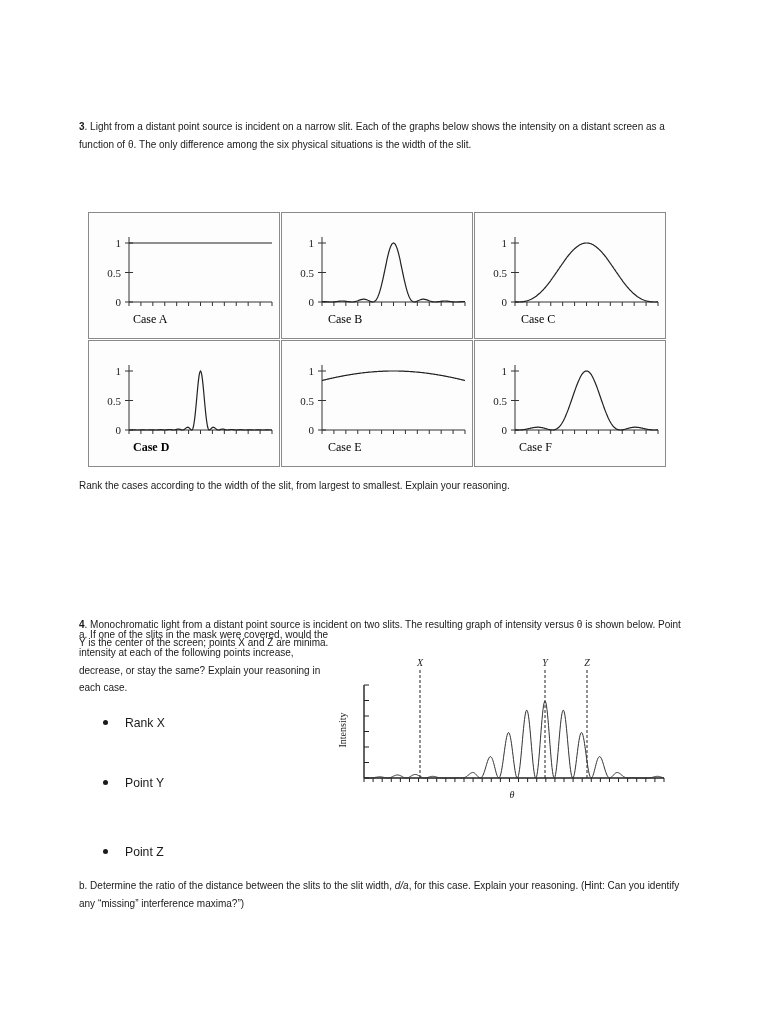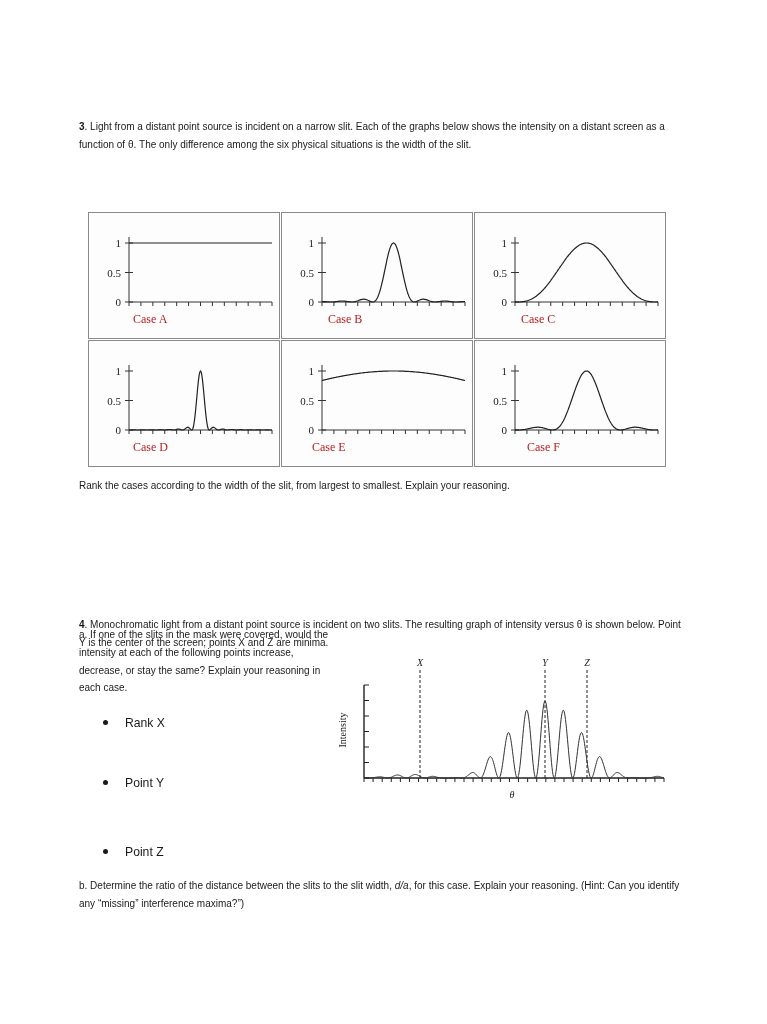--- a/index.html
+++ b/index.html
@@ -11,21 +11,21 @@
   #q3-rank { top: 477px; }
   #q4-intro { top: 600px; margin-top: 16px; }
   #q4a { top: 626px; width: 258px; line-height: 17.8px; }
   #q4b { top: 877px; }
   .bullet { position: absolute; left: 103px; font-size: 12.2px; }
   .bullet .dot { display: inline-block; width: 5px; height: 5px; background: #1a1a1a; border-radius: 50%;
                  vertical-align: middle; margin-right: 17px; position: relative; top: -1px; }
   #grid { position: absolute; left: 88px; top: 212px; width: 578px; height: 256px; }
   .cell { position: absolute; width: 192px; height: 127px; box-sizing: border-box; border: 1px solid #8a8a8a; background: #fdfdfd; }
   .cell svg { position: absolute; left: 0; top: 0; }
-  .case-label { position: absolute; font-family: "Liberation Serif", "DejaVu Serif", serif; font-size: 12px; color: #b91c1c; }
+  .case-label { position: absolute; font-family: "Liberation Serif", "DejaVu Serif", serif; font-size: 12px; color: #000000; }
   .tick-label { font-family: "Liberation Serif", "DejaVu Serif", serif; font-size: 11px; fill: #222; }
   #fig4 { position: absolute; left: 332px; top: 630px; width: 342px; height: 175px; }
   .fig-label { font-family: "Liberation Serif", "DejaVu Serif", serif; font-style: italic; font-size: 10px; fill: #222; }
 </style>
 </head>
 <body>
 
 <div class="para" id="q3-intro">
   <b>3</b><span>. Light from a distant point source is incident on a narrow slit. Each of the graphs below shows the intensity on a distant screen as a function of θ. The only difference among the six physical situations is the width of the slit.</span><br>
 </div>
@@ -130,21 +130,21 @@
         <line x1="99.58333333333334" y1="89" x2="99.58333333333334" y2="93" stroke="#333" stroke-width="1"></line>
         <line x1="111.5" y1="89" x2="111.5" y2="93" stroke="#333" stroke-width="1"></line>
         <line x1="123.41666666666667" y1="89" x2="123.41666666666667" y2="93" stroke="#333" stroke-width="1"></line>
         <line x1="135.33333333333331" y1="89" x2="135.33333333333331" y2="93" stroke="#333" stroke-width="1"></line>
         <line x1="147.25" y1="89" x2="147.25" y2="93" stroke="#333" stroke-width="1"></line>
         <line x1="159.16666666666669" y1="89" x2="159.16666666666669" y2="93" stroke="#333" stroke-width="1"></line>
         <line x1="171.08333333333334" y1="89" x2="171.08333333333334" y2="93" stroke="#333" stroke-width="1"></line>
         <line x1="183" y1="89" x2="183" y2="93" stroke="#333" stroke-width="1"></line>
         <path d="M40.0 89.0 L40.6 89.0 L41.2 89.0 L41.8 89.0 L42.4 89.0 L43.0 88.9 L43.6 88.9 L44.2 88.9 L44.8 88.9 L45.4 88.9 L46.0 88.9 L46.6 88.9 L47.1 89.0 L47.7 89.0 L48.3 89.0 L48.9 89.0 L49.5 89.0 L50.1 89.0 L50.7 89.0 L51.3 88.9 L51.9 88.9 L52.5 88.9 L53.1 88.9 L53.7 88.9 L54.3 88.9 L54.9 88.9 L55.5 88.9 L56.1 88.9 L56.7 89.0 L57.3 89.0 L57.9 89.0 L58.5 89.0 L59.1 89.0 L59.7 88.9 L60.3 88.9 L60.9 88.9 L61.5 88.8 L62.0 88.8 L62.6 88.8 L63.2 88.8 L63.8 88.8 L64.4 88.9 L65.0 88.9 L65.6 89.0 L66.2 89.0 L66.8 89.0 L67.4 89.0 L68.0 89.0 L68.6 88.9 L69.2 88.9 L69.8 88.8 L70.4 88.8 L71.0 88.7 L71.6 88.7 L72.2 88.7 L72.8 88.8 L73.4 88.8 L74.0 88.9 L74.6 88.9 L75.2 89.0 L75.8 89.0 L76.3 89.0 L76.9 88.9 L77.5 88.9 L78.1 88.8 L78.7 88.7 L79.3 88.6 L79.9 88.5 L80.5 88.5 L81.1 88.5 L81.7 88.6 L82.3 88.7 L82.9 88.8 L83.5 88.9 L84.1 89.0 L84.7 89.0 L85.3 89.0 L85.9 88.9 L86.5 88.8 L87.1 88.6 L87.7 88.4 L88.3 88.2 L88.9 88.1 L89.5 88.0 L90.1 88.1 L90.6 88.2 L91.2 88.3 L91.8 88.6 L92.4 88.8 L93.0 88.9 L93.6 89.0 L94.2 88.9 L94.8 88.7 L95.4 88.4 L96.0 87.9 L96.6 87.4 L97.2 86.9 L97.8 86.5 L98.4 86.3 L99.0 86.2 L99.6 86.5 L100.2 86.9 L100.8 87.5 L101.4 88.2 L102.0 88.8 L102.6 89.0 L103.2 88.7 L103.8 87.7 L104.4 85.8 L104.9 83.0 L105.5 79.0 L106.1 74.1 L106.7 68.3 L107.3 62.0 L107.9 55.3 L108.5 48.7 L109.1 42.6 L109.7 37.4 L110.3 33.4 L110.9 30.9 L111.5 30.0 L112.1 30.9 L112.7 33.4 L113.3 37.4 L113.9 42.6 L114.5 48.7 L115.1 55.3 L115.7 62.0 L116.3 68.3 L116.9 74.1 L117.5 79.0 L118.1 83.0 L118.6 85.8 L119.2 87.7 L119.8 88.7 L120.4 89.0 L121.0 88.8 L121.6 88.2 L122.2 87.5 L122.8 86.9 L123.4 86.5 L124.0 86.2 L124.6 86.3 L125.2 86.5 L125.8 86.9 L126.4 87.4 L127.0 87.9 L127.6 88.4 L128.2 88.7 L128.8 88.9 L129.4 89.0 L130.0 88.9 L130.6 88.8 L131.2 88.6 L131.8 88.3 L132.4 88.2 L132.9 88.1 L133.5 88.0 L134.1 88.1 L134.7 88.2 L135.3 88.4 L135.9 88.6 L136.5 88.8 L137.1 88.9 L137.7 89.0 L138.3 89.0 L138.9 89.0 L139.5 88.9 L140.1 88.8 L140.7 88.7 L141.3 88.6 L141.9 88.5 L142.5 88.5 L143.1 88.5 L143.7 88.6 L144.3 88.7 L144.9 88.8 L145.5 88.9 L146.1 88.9 L146.7 89.0 L147.3 89.0 L147.8 89.0 L148.4 88.9 L149.0 88.9 L149.6 88.8 L150.2 88.8 L150.8 88.7 L151.4 88.7 L152.0 88.7 L152.6 88.8 L153.2 88.8 L153.8 88.9 L154.4 88.9 L155.0 89.0 L155.6 89.0 L156.2 89.0 L156.8 89.0 L157.4 89.0 L158.0 88.9 L158.6 88.9 L159.2 88.8 L159.8 88.8 L160.4 88.8 L161.0 88.8 L161.6 88.8 L162.1 88.9 L162.7 88.9 L163.3 88.9 L163.9 89.0 L164.5 89.0 L165.1 89.0 L165.7 89.0 L166.3 89.0 L166.9 88.9 L167.5 88.9 L168.1 88.9 L168.7 88.9 L169.3 88.9 L169.9 88.9 L170.5 88.9 L171.1 88.9 L171.7 88.9 L172.3 89.0 L172.9 89.0 L173.5 89.0 L174.1 89.0 L174.7 89.0 L175.3 89.0 L175.9 89.0 L176.4 88.9 L177.0 88.9 L177.6 88.9 L178.2 88.9 L178.8 88.9 L179.4 88.9 L180.0 88.9 L180.6 89.0 L181.2 89.0 L181.8 89.0 L182.4 89.0 L183.0 89.0 " fill="none" stroke="#222" stroke-width="1.2"></path>
       </svg>
-      <div class="case-label" style="left: 44px; top: 99px;">Case D</div>
+      <div class="case-label" style="left: 44px; top: 99px; font-weight: bold;">Case D</div>
     </div>
     <div class="cell" style="left: 193px; top: 128px;">
       <svg width="192" height="127">
         <line x1="40" y1="24" x2="40" y2="89" stroke="#333" stroke-width="1"></line>
         <line x1="40" y1="89" x2="183" y2="89" stroke="#333" stroke-width="1"></line>
         <line x1="36" y1="89" x2="44" y2="89" stroke="#333" stroke-width="1"></line>
         <text x="32" y="93" text-anchor="end" class="tick-label">0</text>
         <line x1="36" y1="59.5" x2="44" y2="59.5" stroke="#333" stroke-width="1"></line>
         <text x="32" y="63.5" text-anchor="end" class="tick-label">0.5</text>
         <line x1="36" y1="30" x2="44" y2="30" stroke="#333" stroke-width="1"></line>
@@ -157,21 +157,21 @@
         <line x1="99.58333333333334" y1="89" x2="99.58333333333334" y2="93" stroke="#333" stroke-width="1"></line>
         <line x1="111.5" y1="89" x2="111.5" y2="93" stroke="#333" stroke-width="1"></line>
         <line x1="123.41666666666667" y1="89" x2="123.41666666666667" y2="93" stroke="#333" stroke-width="1"></line>
         <line x1="135.33333333333331" y1="89" x2="135.33333333333331" y2="93" stroke="#333" stroke-width="1"></line>
         <line x1="147.25" y1="89" x2="147.25" y2="93" stroke="#333" stroke-width="1"></line>
         <line x1="159.16666666666669" y1="89" x2="159.16666666666669" y2="93" stroke="#333" stroke-width="1"></line>
         <line x1="171.08333333333334" y1="89" x2="171.08333333333334" y2="93" stroke="#333" stroke-width="1"></line>
         <line x1="183" y1="89" x2="183" y2="93" stroke="#333" stroke-width="1"></line>
         <path d="M40.0 39.5 L40.6 39.4 L41.2 39.2 L41.8 39.1 L42.4 38.9 L43.0 38.8 L43.6 38.6 L44.2 38.5 L44.8 38.4 L45.4 38.2 L46.0 38.1 L46.6 37.9 L47.1 37.8 L47.7 37.7 L48.3 37.5 L48.9 37.4 L49.5 37.3 L50.1 37.1 L50.7 37.0 L51.3 36.9 L51.9 36.7 L52.5 36.6 L53.1 36.5 L53.7 36.4 L54.3 36.2 L54.9 36.1 L55.5 36.0 L56.1 35.9 L56.7 35.8 L57.3 35.6 L57.9 35.5 L58.5 35.4 L59.1 35.3 L59.7 35.2 L60.3 35.1 L60.9 34.9 L61.5 34.8 L62.0 34.7 L62.6 34.6 L63.2 34.5 L63.8 34.4 L64.4 34.3 L65.0 34.2 L65.6 34.1 L66.2 34.0 L66.8 33.9 L67.4 33.8 L68.0 33.7 L68.6 33.6 L69.2 33.5 L69.8 33.4 L70.4 33.3 L71.0 33.2 L71.6 33.1 L72.2 33.0 L72.8 32.9 L73.4 32.8 L74.0 32.8 L74.6 32.7 L75.2 32.6 L75.8 32.5 L76.3 32.4 L76.9 32.3 L77.5 32.3 L78.1 32.2 L78.7 32.1 L79.3 32.0 L79.9 32.0 L80.5 31.9 L81.1 31.8 L81.7 31.7 L82.3 31.7 L82.9 31.6 L83.5 31.5 L84.1 31.5 L84.7 31.4 L85.3 31.4 L85.9 31.3 L86.5 31.2 L87.1 31.2 L87.7 31.1 L88.3 31.1 L88.9 31.0 L89.5 31.0 L90.1 30.9 L90.6 30.9 L91.2 30.8 L91.8 30.8 L92.4 30.7 L93.0 30.7 L93.6 30.6 L94.2 30.6 L94.8 30.6 L95.4 30.5 L96.0 30.5 L96.6 30.4 L97.2 30.4 L97.8 30.4 L98.4 30.3 L99.0 30.3 L99.6 30.3 L100.2 30.3 L100.8 30.2 L101.4 30.2 L102.0 30.2 L102.6 30.2 L103.2 30.1 L103.8 30.1 L104.4 30.1 L104.9 30.1 L105.5 30.1 L106.1 30.1 L106.7 30.0 L107.3 30.0 L107.9 30.0 L108.5 30.0 L109.1 30.0 L109.7 30.0 L110.3 30.0 L110.9 30.0 L111.5 30.0 L112.1 30.0 L112.7 30.0 L113.3 30.0 L113.9 30.0 L114.5 30.0 L115.1 30.0 L115.7 30.0 L116.3 30.0 L116.9 30.1 L117.5 30.1 L118.1 30.1 L118.6 30.1 L119.2 30.1 L119.8 30.1 L120.4 30.2 L121.0 30.2 L121.6 30.2 L122.2 30.2 L122.8 30.3 L123.4 30.3 L124.0 30.3 L124.6 30.3 L125.2 30.4 L125.8 30.4 L126.4 30.4 L127.0 30.5 L127.6 30.5 L128.2 30.6 L128.8 30.6 L129.4 30.6 L130.0 30.7 L130.6 30.7 L131.2 30.8 L131.8 30.8 L132.4 30.9 L132.9 30.9 L133.5 31.0 L134.1 31.0 L134.7 31.1 L135.3 31.1 L135.9 31.2 L136.5 31.2 L137.1 31.3 L137.7 31.4 L138.3 31.4 L138.9 31.5 L139.5 31.5 L140.1 31.6 L140.7 31.7 L141.3 31.7 L141.9 31.8 L142.5 31.9 L143.1 32.0 L143.7 32.0 L144.3 32.1 L144.9 32.2 L145.5 32.3 L146.1 32.3 L146.7 32.4 L147.3 32.5 L147.8 32.6 L148.4 32.7 L149.0 32.8 L149.6 32.8 L150.2 32.9 L150.8 33.0 L151.4 33.1 L152.0 33.2 L152.6 33.3 L153.2 33.4 L153.8 33.5 L154.4 33.6 L155.0 33.7 L155.6 33.8 L156.2 33.9 L156.8 34.0 L157.4 34.1 L158.0 34.2 L158.6 34.3 L159.2 34.4 L159.8 34.5 L160.4 34.6 L161.0 34.7 L161.6 34.8 L162.1 34.9 L162.7 35.1 L163.3 35.2 L163.9 35.3 L164.5 35.4 L165.1 35.5 L165.7 35.6 L166.3 35.8 L166.9 35.9 L167.5 36.0 L168.1 36.1 L168.7 36.2 L169.3 36.4 L169.9 36.5 L170.5 36.6 L171.1 36.7 L171.7 36.9 L172.3 37.0 L172.9 37.1 L173.5 37.3 L174.1 37.4 L174.7 37.5 L175.3 37.7 L175.9 37.8 L176.4 37.9 L177.0 38.1 L177.6 38.2 L178.2 38.4 L178.8 38.5 L179.4 38.6 L180.0 38.8 L180.6 38.9 L181.2 39.1 L181.8 39.2 L182.4 39.4 L183.0 39.5 " fill="none" stroke="#222" stroke-width="1.2"></path>
       </svg>
-      <div class="case-label" style="left: 30px; top: 99px;">Case E</div>
+      <div class="case-label" style="left: 46px; top: 99px;">Case E</div>
     </div>
     <div class="cell" style="left: 386px; top: 128px;">
       <svg width="192" height="127">
         <line x1="40" y1="24" x2="40" y2="89" stroke="#333" stroke-width="1"></line>
         <line x1="40" y1="89" x2="183" y2="89" stroke="#333" stroke-width="1"></line>
         <line x1="36" y1="89" x2="44" y2="89" stroke="#333" stroke-width="1"></line>
         <text x="32" y="93" text-anchor="end" class="tick-label">0</text>
         <line x1="36" y1="59.5" x2="44" y2="59.5" stroke="#333" stroke-width="1"></line>
         <text x="32" y="63.5" text-anchor="end" class="tick-label">0.5</text>
         <line x1="36" y1="30" x2="44" y2="30" stroke="#333" stroke-width="1"></line>
@@ -184,21 +184,21 @@
         <line x1="99.58333333333334" y1="89" x2="99.58333333333334" y2="93" stroke="#333" stroke-width="1"></line>
         <line x1="111.5" y1="89" x2="111.5" y2="93" stroke="#333" stroke-width="1"></line>
         <line x1="123.41666666666667" y1="89" x2="123.41666666666667" y2="93" stroke="#333" stroke-width="1"></line>
         <line x1="135.33333333333331" y1="89" x2="135.33333333333331" y2="93" stroke="#333" stroke-width="1"></line>
         <line x1="147.25" y1="89" x2="147.25" y2="93" stroke="#333" stroke-width="1"></line>
         <line x1="159.16666666666669" y1="89" x2="159.16666666666669" y2="93" stroke="#333" stroke-width="1"></line>
         <line x1="171.08333333333334" y1="89" x2="171.08333333333334" y2="93" stroke="#333" stroke-width="1"></line>
         <line x1="183" y1="89" x2="183" y2="93" stroke="#333" stroke-width="1"></line>
         <path d="M40.0 88.9 L40.6 88.9 L41.2 88.9 L41.8 89.0 L42.4 89.0 L43.0 89.0 L43.6 89.0 L44.2 89.0 L44.8 89.0 L45.4 89.0 L46.0 88.9 L46.6 88.9 L47.1 88.8 L47.7 88.7 L48.3 88.7 L48.9 88.6 L49.5 88.5 L50.1 88.4 L50.7 88.3 L51.3 88.2 L51.9 88.0 L52.5 87.9 L53.1 87.8 L53.7 87.6 L54.3 87.5 L54.9 87.4 L55.5 87.2 L56.1 87.1 L56.7 87.0 L57.3 86.8 L57.9 86.7 L58.5 86.6 L59.1 86.5 L59.7 86.4 L60.3 86.4 L60.9 86.3 L61.5 86.3 L62.0 86.2 L62.6 86.2 L63.2 86.2 L63.8 86.2 L64.4 86.3 L65.0 86.3 L65.6 86.4 L66.2 86.5 L66.8 86.6 L67.4 86.7 L68.0 86.8 L68.6 87.0 L69.2 87.2 L69.8 87.3 L70.4 87.5 L71.0 87.7 L71.6 87.8 L72.2 88.0 L72.8 88.2 L73.4 88.4 L74.0 88.5 L74.6 88.6 L75.2 88.8 L75.8 88.9 L76.3 88.9 L76.9 89.0 L77.5 89.0 L78.1 89.0 L78.7 88.9 L79.3 88.8 L79.9 88.6 L80.5 88.4 L81.1 88.2 L81.7 87.9 L82.3 87.5 L82.9 87.0 L83.5 86.5 L84.1 86.0 L84.7 85.3 L85.3 84.6 L85.9 83.8 L86.5 83.0 L87.1 82.0 L87.7 81.0 L88.3 80.0 L88.9 78.8 L89.5 77.6 L90.1 76.3 L90.6 75.0 L91.2 73.6 L91.8 72.1 L92.4 70.6 L93.0 69.1 L93.6 67.5 L94.2 65.8 L94.8 64.1 L95.4 62.4 L96.0 60.7 L96.6 59.0 L97.2 57.2 L97.8 55.5 L98.4 53.7 L99.0 52.0 L99.6 50.3 L100.2 48.6 L100.8 46.9 L101.4 45.3 L102.0 43.7 L102.6 42.2 L103.2 40.8 L103.8 39.4 L104.4 38.1 L104.9 36.9 L105.5 35.7 L106.1 34.7 L106.7 33.7 L107.3 32.9 L107.9 32.1 L108.5 31.5 L109.1 30.9 L109.7 30.5 L110.3 30.2 L110.9 30.1 L111.5 30.0 L112.1 30.1 L112.7 30.2 L113.3 30.5 L113.9 30.9 L114.5 31.5 L115.1 32.1 L115.7 32.9 L116.3 33.7 L116.9 34.7 L117.5 35.7 L118.1 36.9 L118.6 38.1 L119.2 39.4 L119.8 40.8 L120.4 42.2 L121.0 43.7 L121.6 45.3 L122.2 46.9 L122.8 48.6 L123.4 50.3 L124.0 52.0 L124.6 53.7 L125.2 55.5 L125.8 57.2 L126.4 59.0 L127.0 60.7 L127.6 62.4 L128.2 64.1 L128.8 65.8 L129.4 67.5 L130.0 69.1 L130.6 70.6 L131.2 72.1 L131.8 73.6 L132.4 75.0 L132.9 76.3 L133.5 77.6 L134.1 78.8 L134.7 80.0 L135.3 81.0 L135.9 82.0 L136.5 83.0 L137.1 83.8 L137.7 84.6 L138.3 85.3 L138.9 86.0 L139.5 86.5 L140.1 87.0 L140.7 87.5 L141.3 87.9 L141.9 88.2 L142.5 88.4 L143.1 88.6 L143.7 88.8 L144.3 88.9 L144.9 89.0 L145.5 89.0 L146.1 89.0 L146.7 88.9 L147.3 88.9 L147.8 88.8 L148.4 88.6 L149.0 88.5 L149.6 88.4 L150.2 88.2 L150.8 88.0 L151.4 87.8 L152.0 87.7 L152.6 87.5 L153.2 87.3 L153.8 87.2 L154.4 87.0 L155.0 86.8 L155.6 86.7 L156.2 86.6 L156.8 86.5 L157.4 86.4 L158.0 86.3 L158.6 86.3 L159.2 86.2 L159.8 86.2 L160.4 86.2 L161.0 86.2 L161.6 86.3 L162.1 86.3 L162.7 86.4 L163.3 86.4 L163.9 86.5 L164.5 86.6 L165.1 86.7 L165.7 86.8 L166.3 87.0 L166.9 87.1 L167.5 87.2 L168.1 87.4 L168.7 87.5 L169.3 87.6 L169.9 87.8 L170.5 87.9 L171.1 88.0 L171.7 88.2 L172.3 88.3 L172.9 88.4 L173.5 88.5 L174.1 88.6 L174.7 88.7 L175.3 88.7 L175.9 88.8 L176.4 88.9 L177.0 88.9 L177.6 89.0 L178.2 89.0 L178.8 89.0 L179.4 89.0 L180.0 89.0 L180.6 89.0 L181.2 89.0 L181.8 88.9 L182.4 88.9 L183.0 88.9 " fill="none" stroke="#222" stroke-width="1.2"></path>
       </svg>
-      <div class="case-label" style="left: 52px; top: 99px;">Case F</div>
+      <div class="case-label" style="left: 44px; top: 99px;">Case F</div>
     </div>
   </div>
 
 <div class="para" id="q3-rank">Rank the cases according to the width of the slit, from largest to smallest. Explain your reasoning.</div>
 
 <div class="para" id="q4-intro">
   <b>4</b><span>. Monochromatic light from a distant point source is incident on two slits. The resulting graph of intensity versus θ is shown below. Point Y is the center of the screen; points X and Z are minima.</span>
 </div>
 
 <div class="para" id="q4a">a. If one of the slits in the mask were covered, would the intensity at each of the following points increase, decrease, or stay the same? Explain your reasoning in each case.</div>

